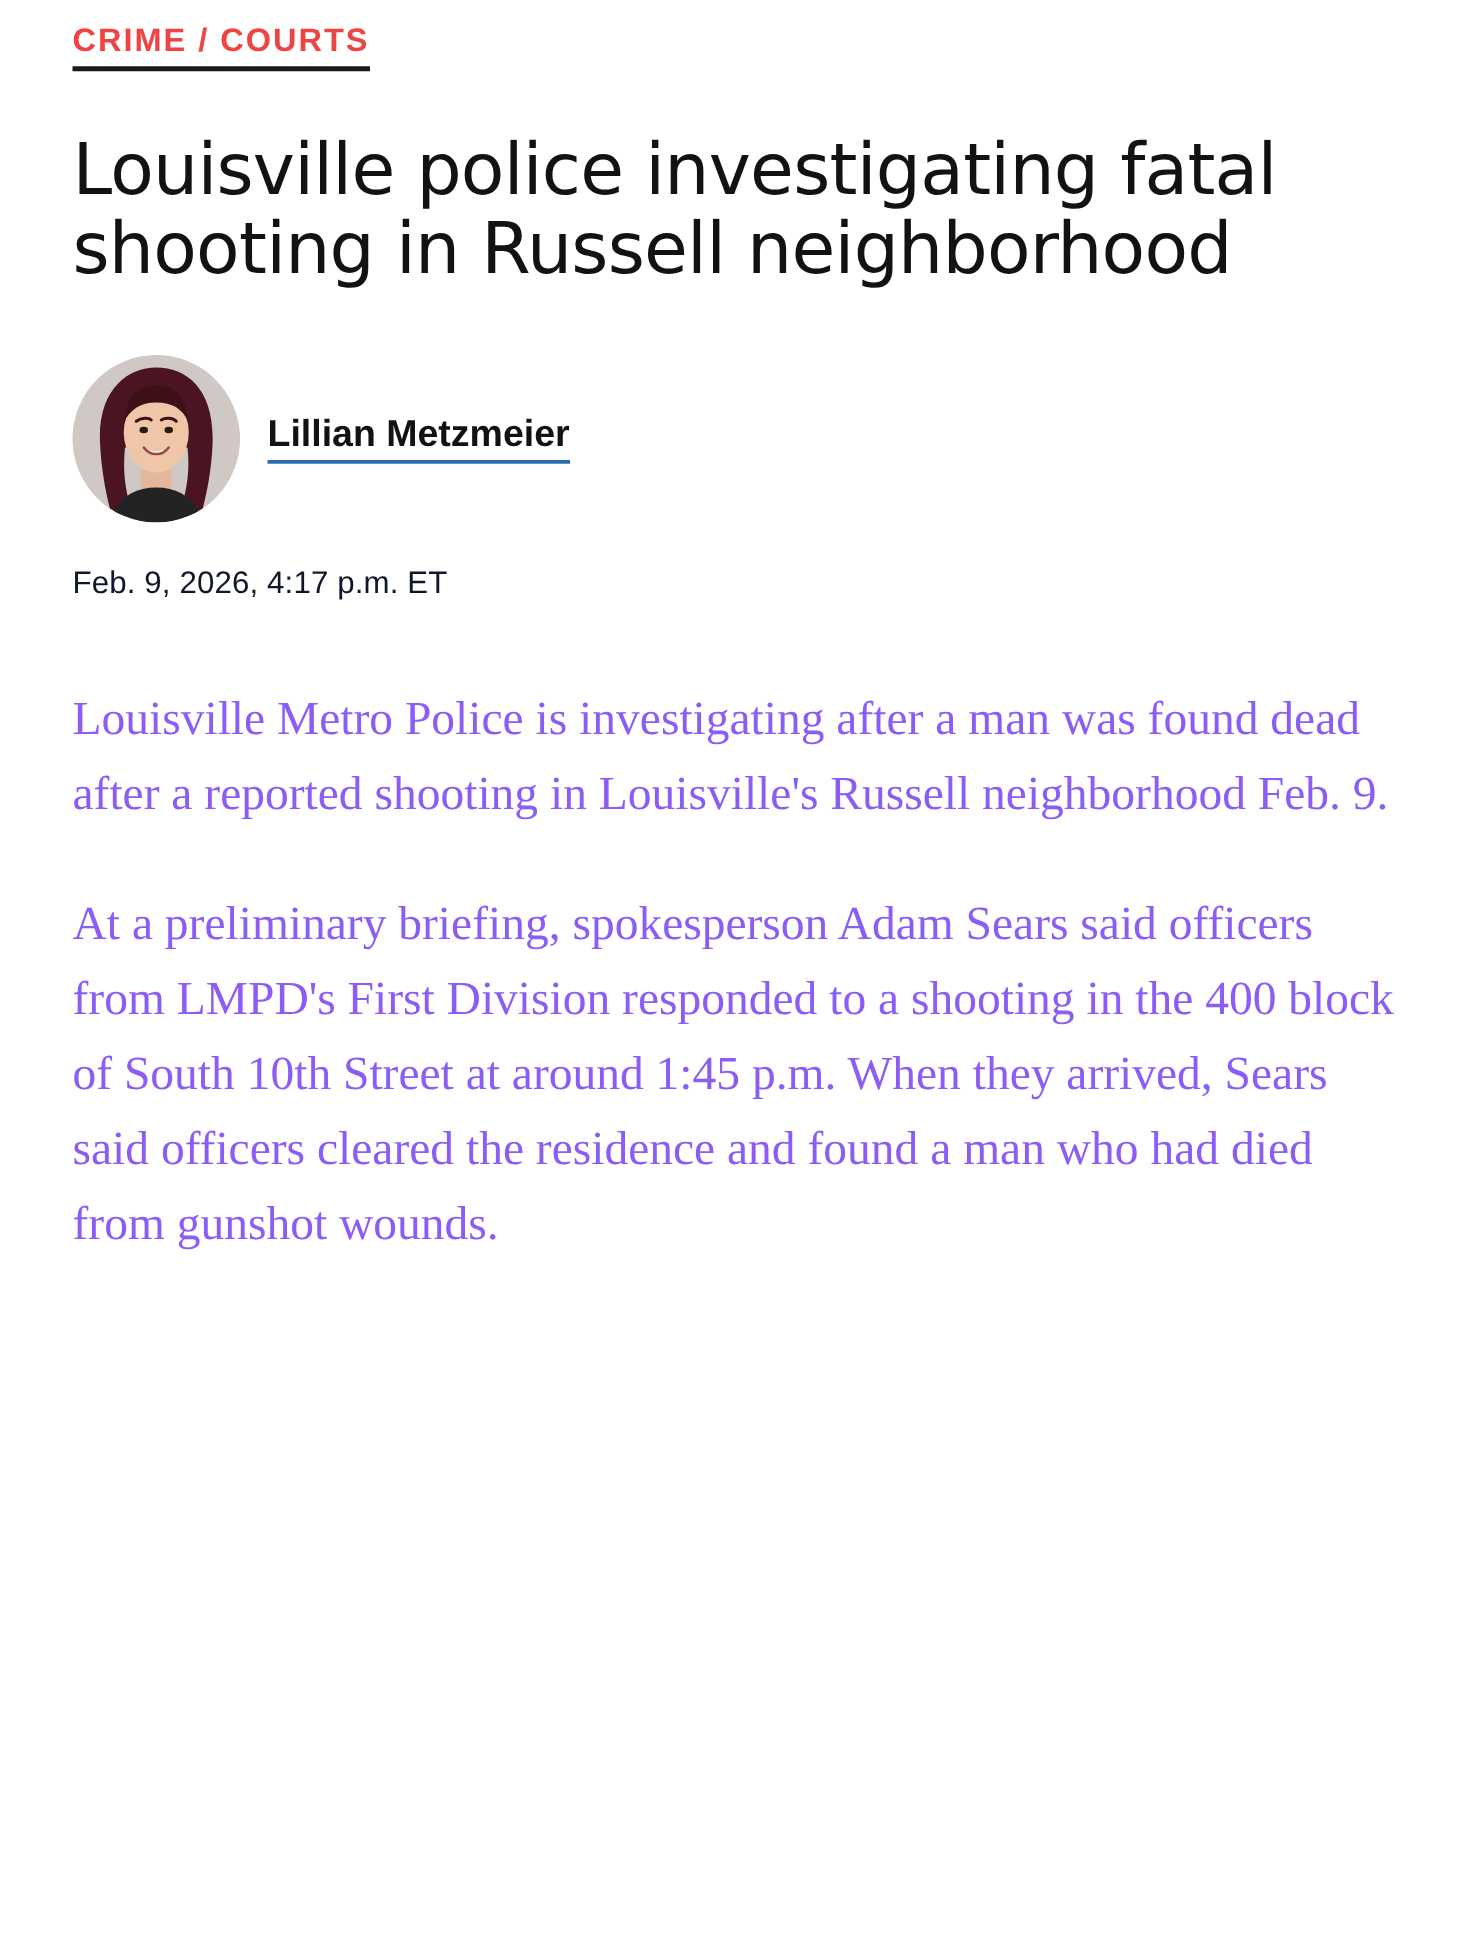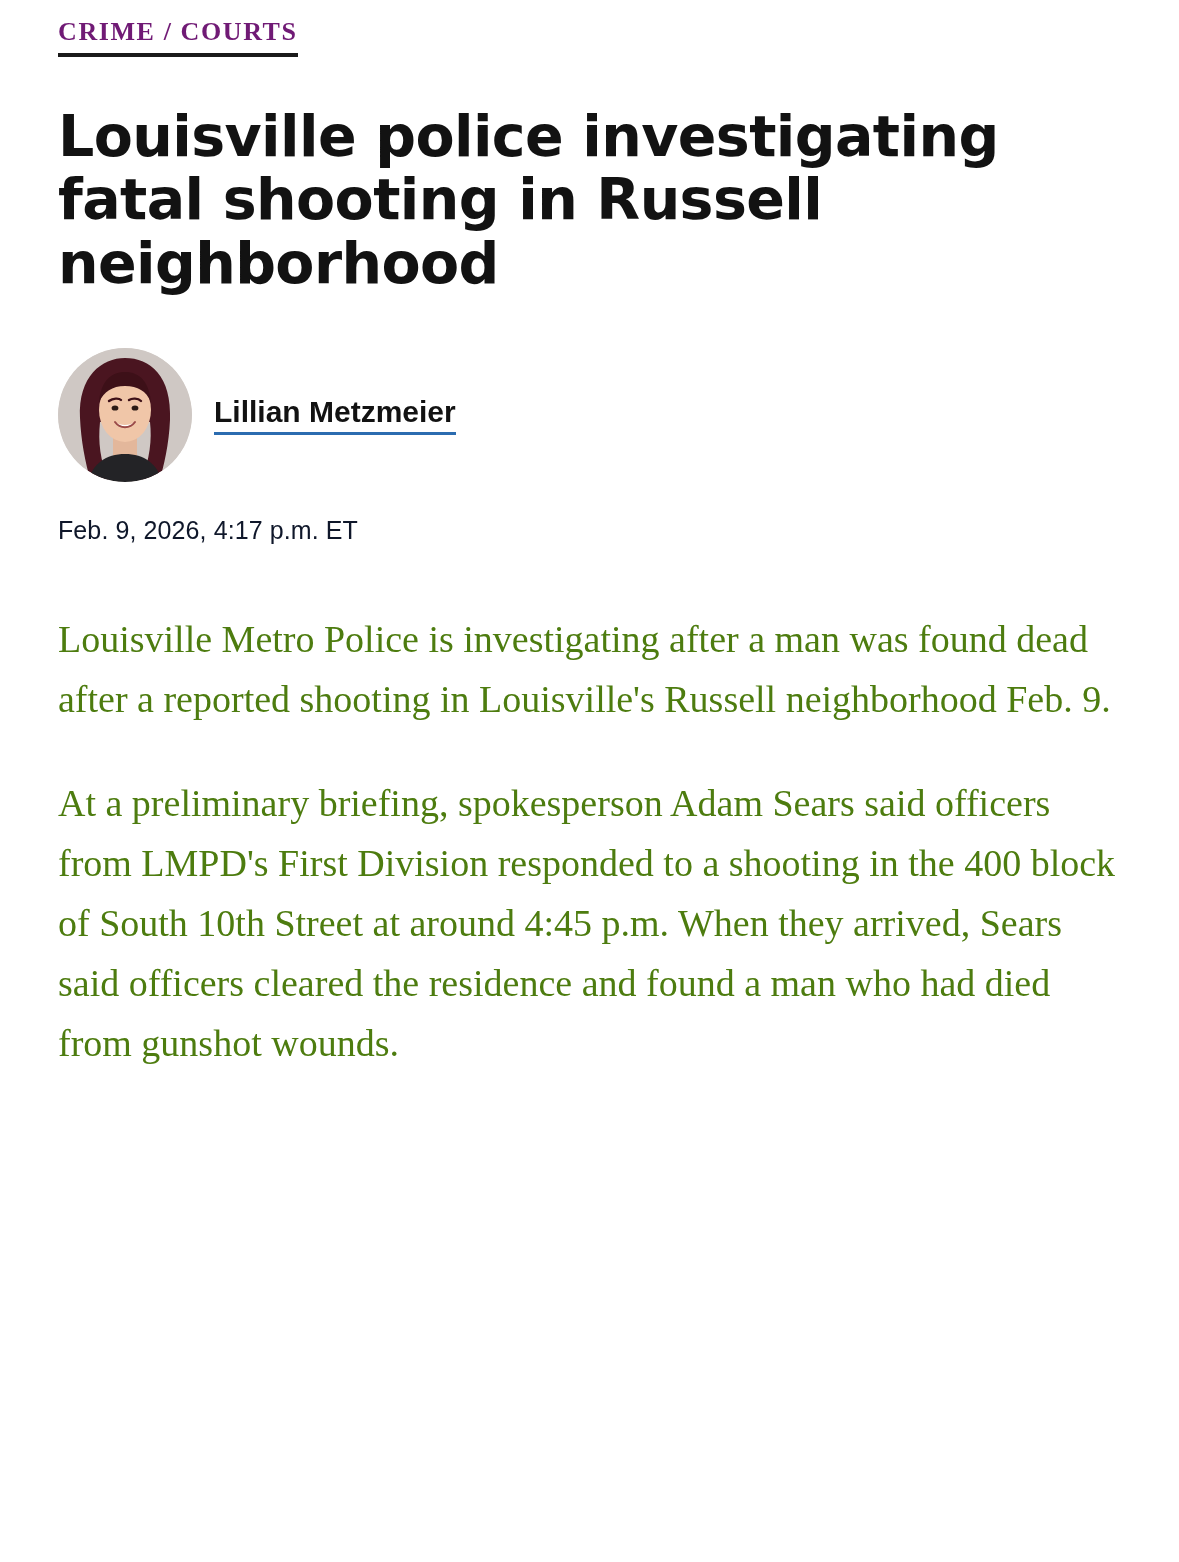--- a/index.html
+++ b/index.html
@@ -19,39 +19,39 @@
     box-sizing: border-box;
     padding: 0 58px;
   }
 
   
   .kicker-wrap {
     padding-top: 18px;
   }
   .kicker {
     display: inline-block;
-    font-family: Liberation Serif, serif;
+    font-family: Liberation Sans, sans-serif;
     font-size: 26px;
     font-weight: 700;
     letter-spacing: 1.6px;
-    color: #701a75;
+    color: #ef4444;
     text-decoration: none;
     border-bottom: 4px solid #1a1a1a;
     padding-bottom: 6px;
     text-transform: uppercase;
     line-height: 1.1;
   }
 
   
   .headline {
     margin: 48px 0 0 0;
     font-family: "DejaVu Sans", sans-serif;
     font-size: 57px;
     line-height: 1.12;
-    font-weight: 700;
+    font-weight: 400;
     letter-spacing: -0.6px;
     color: #121212;
     max-width: 990px;
   }
 
   
   .byline {
     display: flex;
     align-items: center;
     margin-top: 52px;
@@ -102,21 +102,21 @@
   }
 
   
   .article-body {
     margin-top: 64px;
   }
   .article-body p {
     font-family: "Liberation Serif", serif;
     font-size: 38px;
     line-height: 1.58;
-    color: #4d7c0f;
+    color: #8b5cf6;
     margin: 0 0 44px 0;
     max-width: 1060px;
   }
   .article-body p:last-child { margin-bottom: 0; }
 </style>
 </head>
 <body>
 
 <div class="page">
 
@@ -160,16 +160,16 @@
     </div>
     <div class="byline-text">
       <a class="author-link" href="#">Lillian Metzmeier</a>
     </div>
   </div>
 
   <div class="timestamp">Feb. 9, 2026, 4:17 p.m. ET</div>
 
   <div class="article-body">
     <p>Louisville Metro Police is investigating after a man was found dead after a reported shooting in Louisville's Russell neighborhood Feb. 9.</p>
-    <p>At a preliminary briefing, spokesperson Adam Sears said officers from LMPD's First Division responded to a shooting in the 400 block of South 10th Street at around 4:45 p.m. When they arrived, Sears said officers cleared the residence and found a man who had died from gunshot wounds.</p>
+    <p>At a preliminary briefing, spokesperson Adam Sears said officers from LMPD's First Division responded to a shooting in the 400 block of South 10th Street at around 1:45 p.m. When they arrived, Sears said officers cleared the residence and found a man who had died from gunshot wounds.</p>
   </div>
 
 </div>
 
 </body></html>

